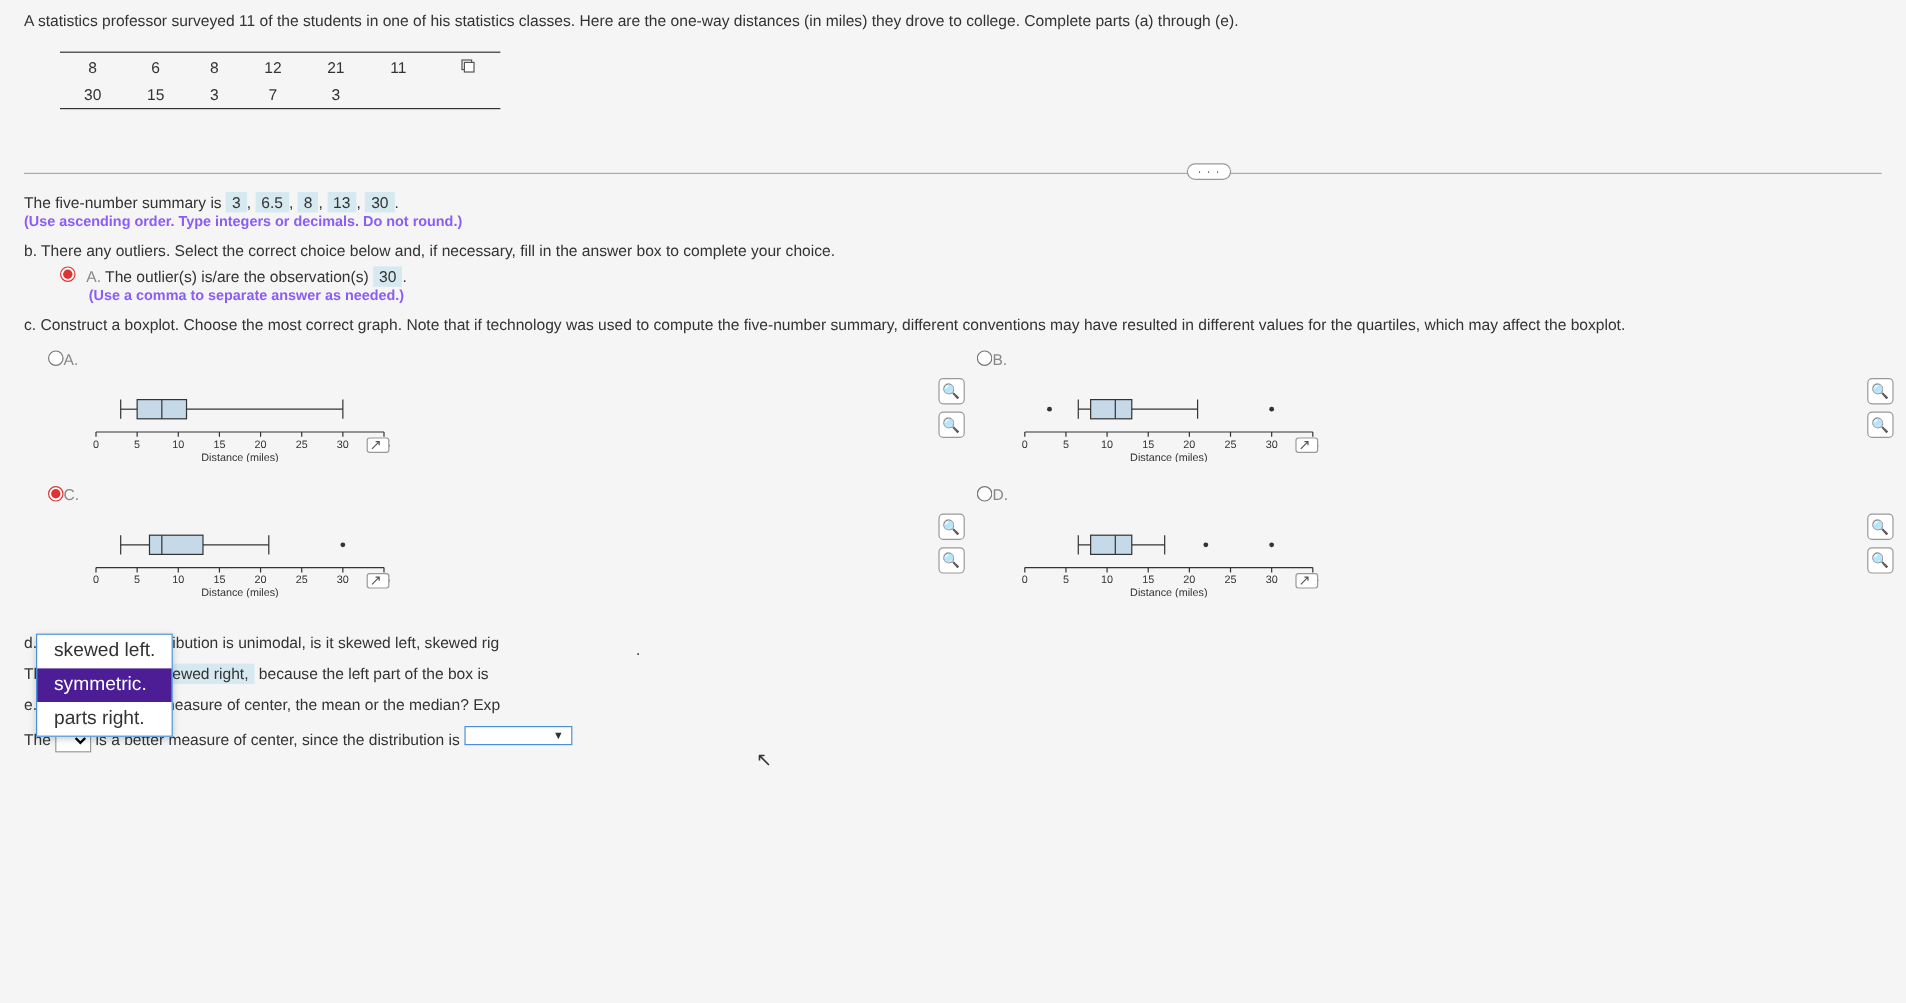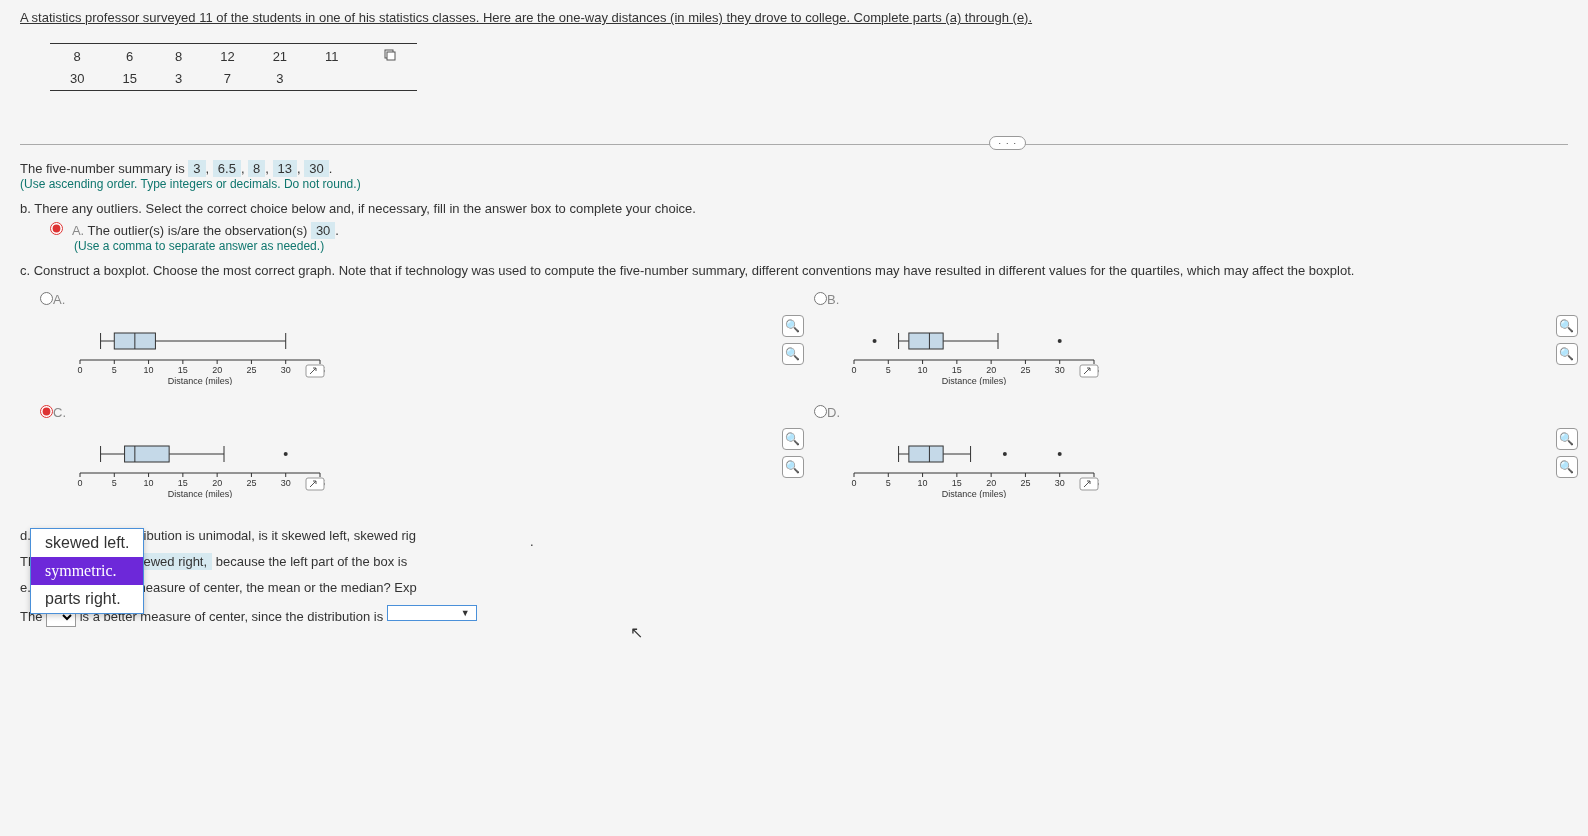--- a/index.html
+++ b/index.html
@@ -1,43 +1,43 @@
 <!DOCTYPE html>
 <html><head>
 <meta charset="utf-8">
 <style>
 * { box-sizing: border-box; margin: 0; padding: 0; }
 body { font-family: Arial, sans-serif; font-size: 13px; color: #333; background: #f5f5f5; width: 1588px; }
 .content { padding: 10px 20px; }
-.question-intro { margin-bottom: 12px; text-decoration: underline; }
+.question-intro { margin-bottom: 12px; }
 .data-table { display: inline-block; border-top: 1px solid #333; border-bottom: 1px solid #333; margin: 6px 0 20px 30px; }
 .data-table td { padding: 2px 18px; text-align: center; }
 .copy-icon { display: inline-block; vertical-align: middle; margin-left: 6px; }
 .hr-dashed { border: none; border-top: 1px solid #aaa; margin: 30px 0 15px 0; position: relative; }
 .more-badge { background: #fff; border: 1px solid #999; border-radius: 10px; font-size: 9px; padding: 1px 8px; position: absolute; right: 35%; top: -9px; letter-spacing: 1px; }
 .part { margin: 10px 0; }
 .answer-box { background: #d6e9f0; padding: 1px 5px; display: inline-block; }
-.sub { color: #0f766e; font-size: 12px; }
+.sub { color: #8b5cf6; font-size: 12px; font-weight: bold; }
 .radio-row { margin: 6px 0 6px 30px; }
 .radio-row input { margin-right: 6px; }
 .radio-row.checked input { accent-color: #d33; }
 .label-gray { color: #888; }
 .mc-options { display: flex; flex-wrap: wrap; margin-top: 8px; }
 .mc-col { width: 50%; padding-right: 20px; }
 .mc-item { margin: 6px 0 20px 20px; }
 .mc-item .head { display: flex; align-items: flex-start; }
 .boxplot-wrap { position: relative; margin-left: 30px; margin-top: 8px; }
 .boxplot-svg { display: block; }
 .plot-controls { position: absolute; right: -30px; top: 0; display: flex; flex-direction: column; gap: 6px; }
 .ctrl-btn { width: 22px; height: 22px; border: 1px solid #999; border-radius: 4px; background: #fff; font-size: 12px; display: flex; align-items: center; justify-content: center; cursor: pointer; }
 .axis-label { font-size: 9px; fill: #333; text-anchor: middle; }
 .tick-label { font-size: 9px; fill: #333; text-anchor: middle; }
 .dropdown-sim { position: absolute; background: #fff; border: 1px solid #4a90d9; box-shadow: 0 2px 6px rgba(0,0,0,.2); font-size: 16px; }
 .dropdown-sim div { padding: 5px 14px; cursor: pointer; }
-.dropdown-sim div.sel { background: #6d28d9; color: #fff; font-family: Liberation Serif, serif; }
+.dropdown-sim div.sel { background: #4c1d95; color: #fff; }
 .part-d { position: relative; }
 .inline-select { background: #fff; border: 1px solid #999; padding: 1px 4px; font-size: 12px; }
 .dd-trigger { background: #fff; border: 1px solid #4a90d9; padding: 2px 6px; display: inline-block; min-width: 90px; }
 .dd-trigger::after { content: '▼'; font-size: 9px; float: right; margin-left: 10px; }
 .cursor-icon { position: absolute; font-size: 16px; }
 </style>
 </head>
 <body>
 
 <div class="content">

